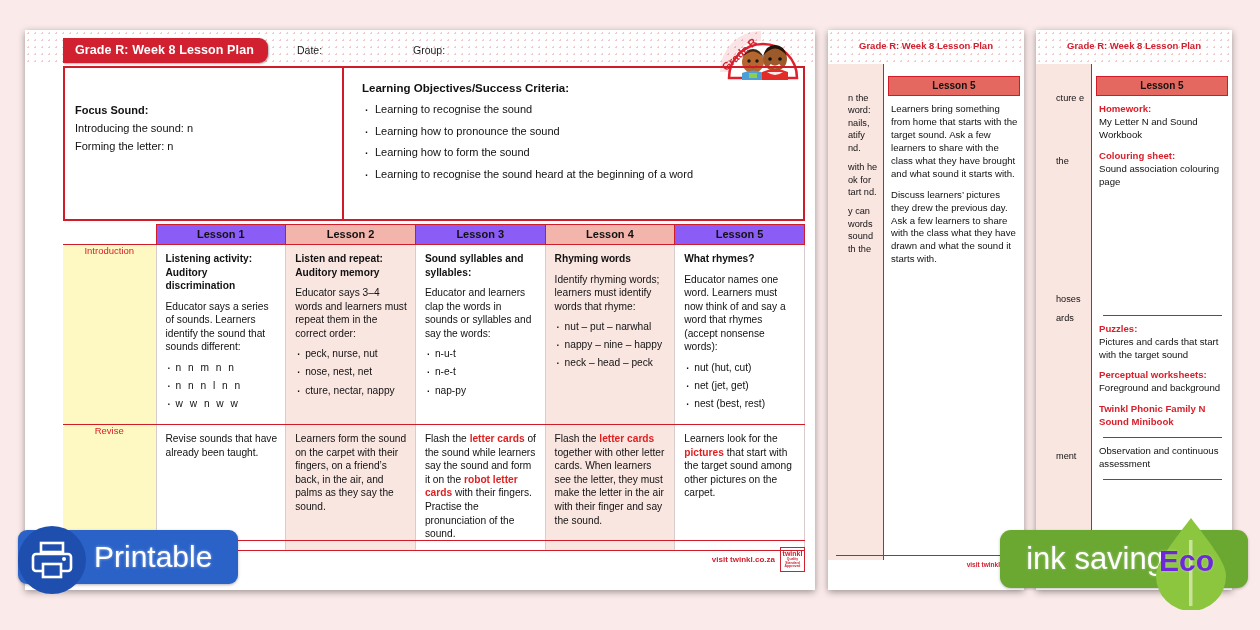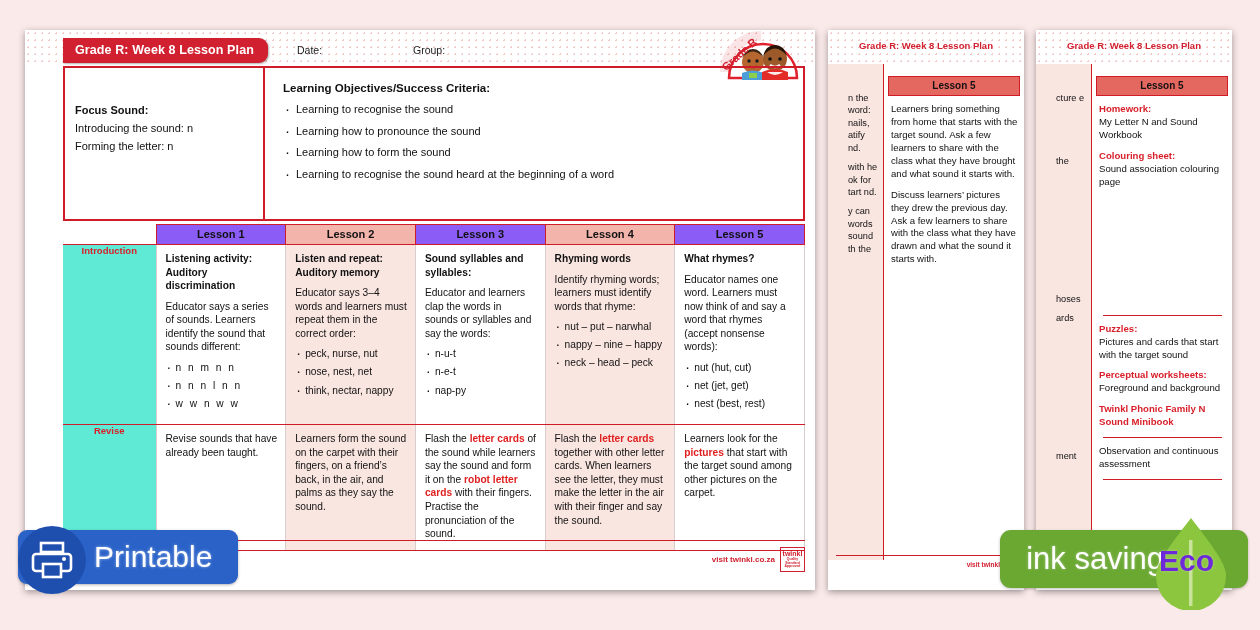--- a/index.html
+++ b/index.html
@@ -47,21 +47,21 @@
     width: 88px; height: 52px; overflow: hidden;
   }
 
   
   #head-boxes {
     position: absolute; left: 38px; top: 36px;
     width: 742px; height: 155px;
     display: flex;
   }
   #focus-box {
-    width: 200px; border: 2px solid #cf1c28; border-right: none;
+    width: 279px; border: 2px solid #cf1c28; border-right: none;
     padding: 34px 10px 10px 10px;
     font-size: 11px; line-height: 1.62; color: #111;
   }
   #focus-box .lbl { font-weight: bold; }
   #obj-box {
     flex: 1; border: 2px solid #cf1c28;
     padding: 14px 12px 10px 18px;
     font-size: 11px; color: #111;
   }
   #obj-box h3 { font-size: 11.5px; font-weight: bold; margin-bottom: 9px; }
@@ -80,24 +80,24 @@
   #lesson-table th, #lesson-table td { vertical-align: top; }
   #lesson-table th.corner { border: none; background: transparent; }
   #lesson-table th.lesson-h {
     border: 1.6px solid #cf1c28;
     font-size: 11px; font-weight: bold; color: #111;
     text-align: center; padding: 3px 0 4px;
   }
   .lh-odd  { background: #8b5cf6; }
   .lh-even { background: #f2b4ab; }
   td.rowname {
-    text-align: center; color: #d8202b; font-weight: bold;
+    text-align: center; color: #d8202b; font-weight: normal;
     font-size: 9.5px; vertical-align: middle;
     border: 1.6px solid #cf1c28; border-left: none; border-right: none;
-    background: #5eead4;
+    background: #fef9c3;
   }
   #lesson-table td.cell {
     border: 1.2px solid #d9cccc;
     border-top: 1.6px solid #cf1c28; border-bottom: 1.6px solid #cf1c28;
     padding: 7px 8px 9px 9px;
     font-size: 10.2px; line-height: 1.33; color: #111;
   }
   td.cell.shade { background: #fae6e1; }
   td.cell p { margin-bottom: 7px; }
   td.cell p:last-child { margin-bottom: 0; }
@@ -369,21 +369,21 @@
               <li class="spaced">w w n w w</li>
             </ul>
           </td>
 
           <td class="cell shade">
             <p class="bold">Listen and repeat: Auditory memory</p>
             <p>Educator says 3–4 words and learners must repeat them in the correct order:</p>
             <ul>
               <li>peck, nurse, nut</li>
               <li>nose, nest, net</li>
-              <li>think, nectar, nappy</li>
+              <li>cture, nectar, nappy</li>
             </ul>
           </td>
 
           <td class="cell">
             <p class="bold">Sound syllables and syllables:</p>
             <p>Educator and learners clap the words in sounds or syllables and say the words:</p>
             <ul>
               <li>n-u-t</li>
               <li>n-e-t</li>
               <li>nap-py</li>

